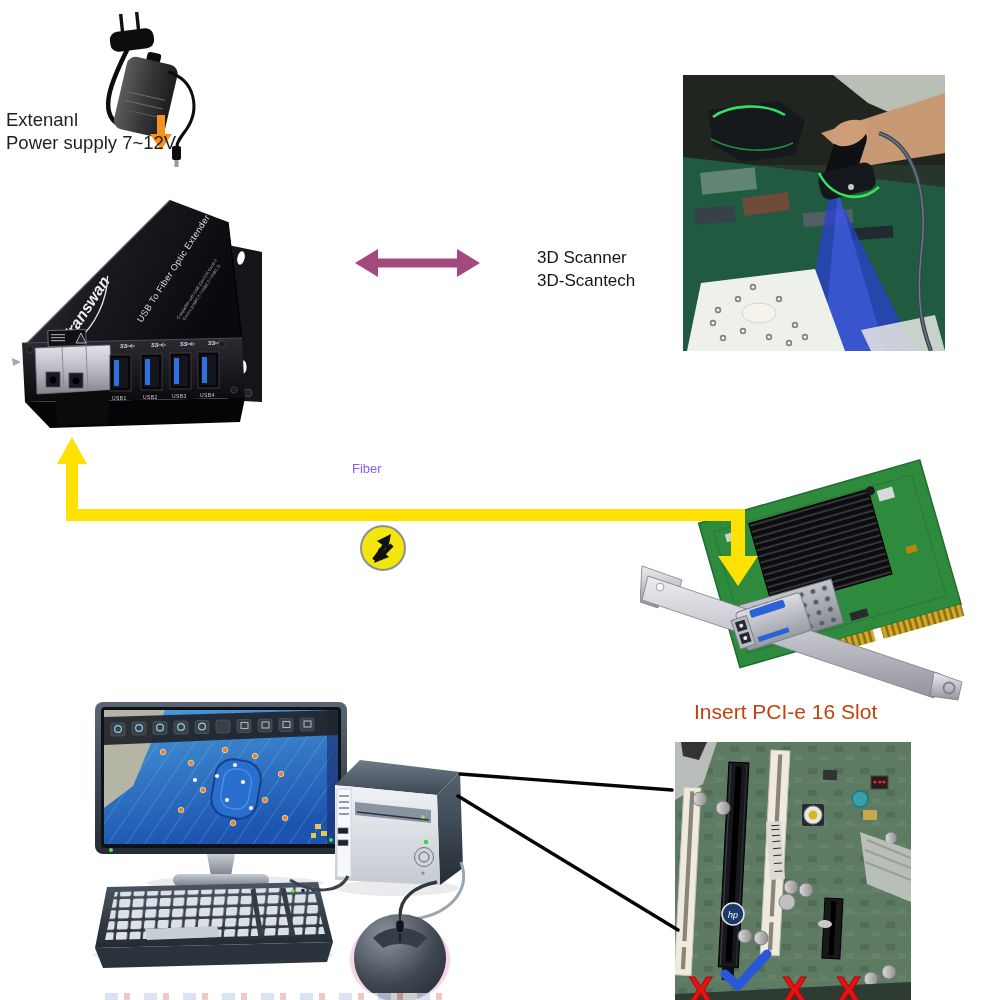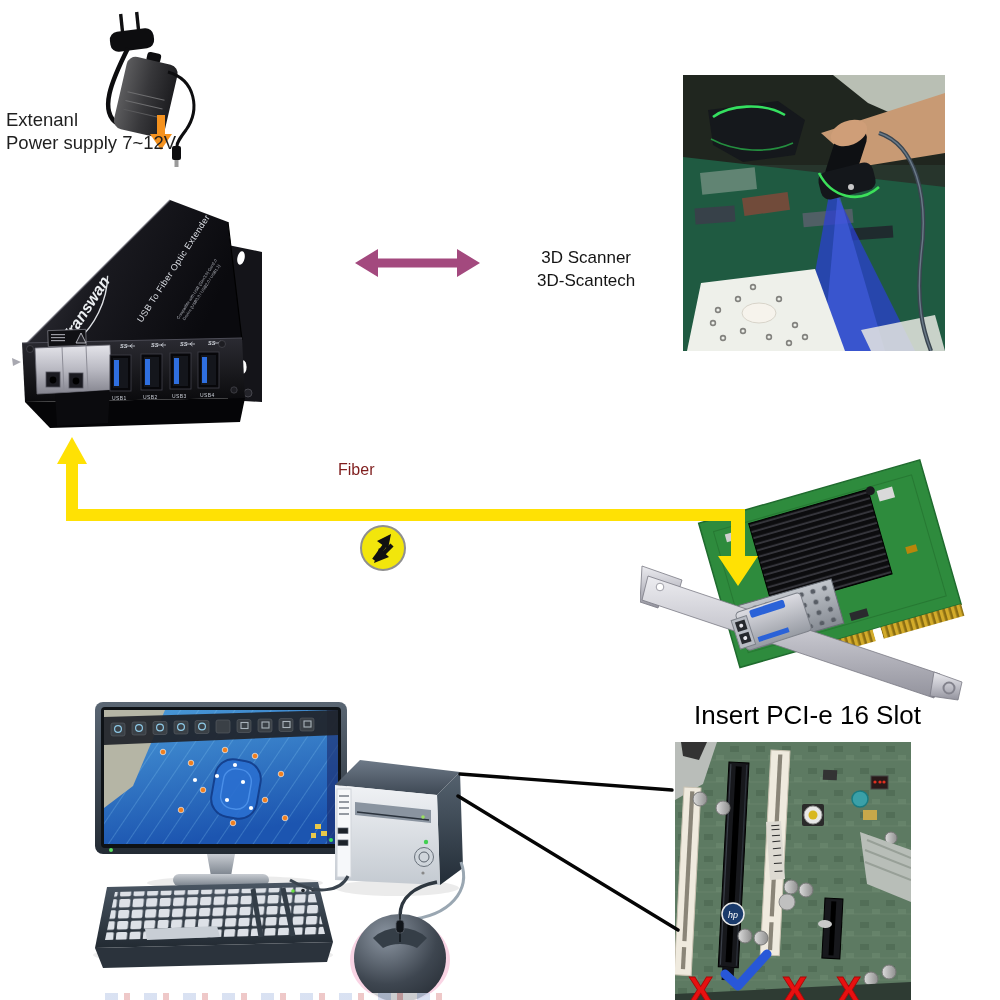--- a/index.html
+++ b/index.html
@@ -2,23 +2,23 @@
 <html><head>
 <meta charset="utf-8">
 <style>
   html,body{margin:0;padding:0;background:#fff;}
   .canvas{
     position:relative;width:992px;height:1000px;background:#ffffff;overflow:hidden;
     font-family:"Liberation Sans",sans-serif;color:#1f1f1f;
   }
   .abs{position:absolute;}
   .ps-label{left:6px;top:108px;font-size:18.5px;line-height:23px;color:#1f1f1f;}
-  .scan-label{left:537px;top:246px;font-size:17px;line-height:23px;color:#141414;text-align:center;}
-  .fiber-label{left:338px;top:461px;font-size:16px;color:#7f1d1d;}
-  .insert-label{left:694px;top:700px;font-size:26px;color:#000000;}
+  .scan-label{left:537px;top:246px;font-size:17px;line-height:23px;color:#141414;}
+  .fiber-label{left:352px;top:461px;font-size:13px;color:#8b5cf6;}
+  .insert-label{left:694px;top:700px;font-size:21px;color:#c2410c;}
   .fiber-icon{
     left:360px;top:525px;width:46px;height:46px;border-radius:50%;
     background:#f2e60c;border:2px solid #8f8f8f;box-sizing:border-box;
   }
   .strip{
     left:105px;top:993px;width:340px;height:7px;opacity:.75;
     background:repeating-linear-gradient(90deg,#cdd8ee 0 13px,#ffffff 13px 19px,#e9b6b6 19px 25px,#ffffff 25px 39px);
   }
   svg text{font-family:"Liberation Sans",sans-serif;}
 </style>

